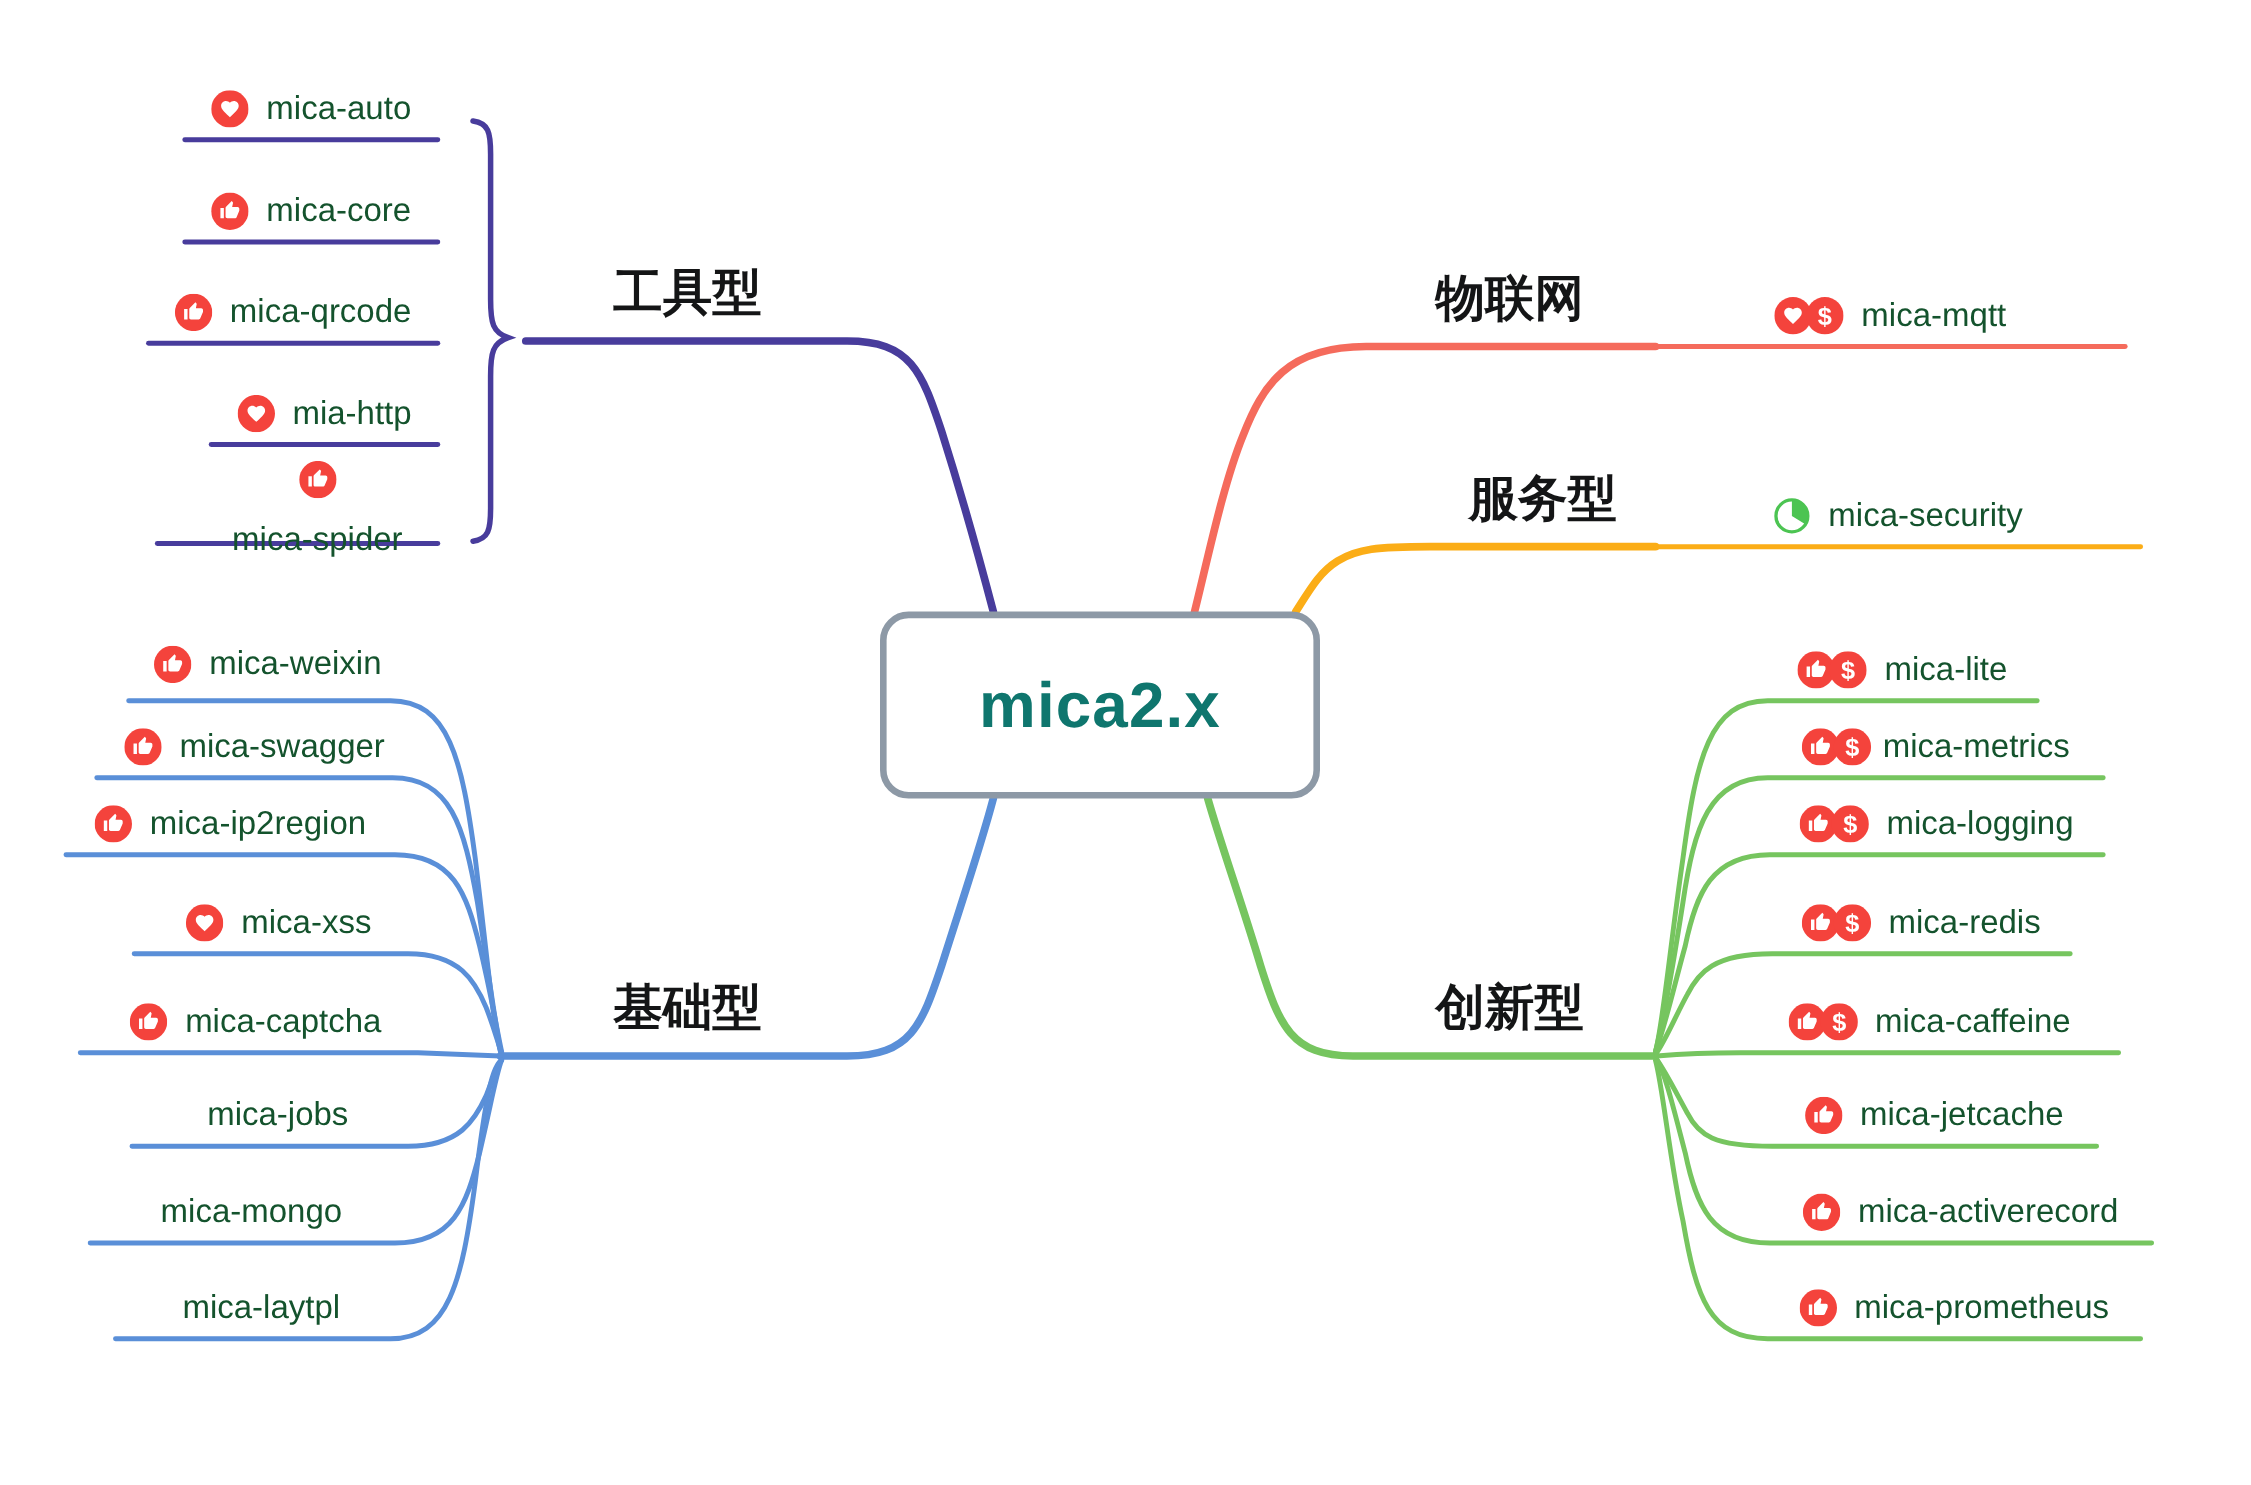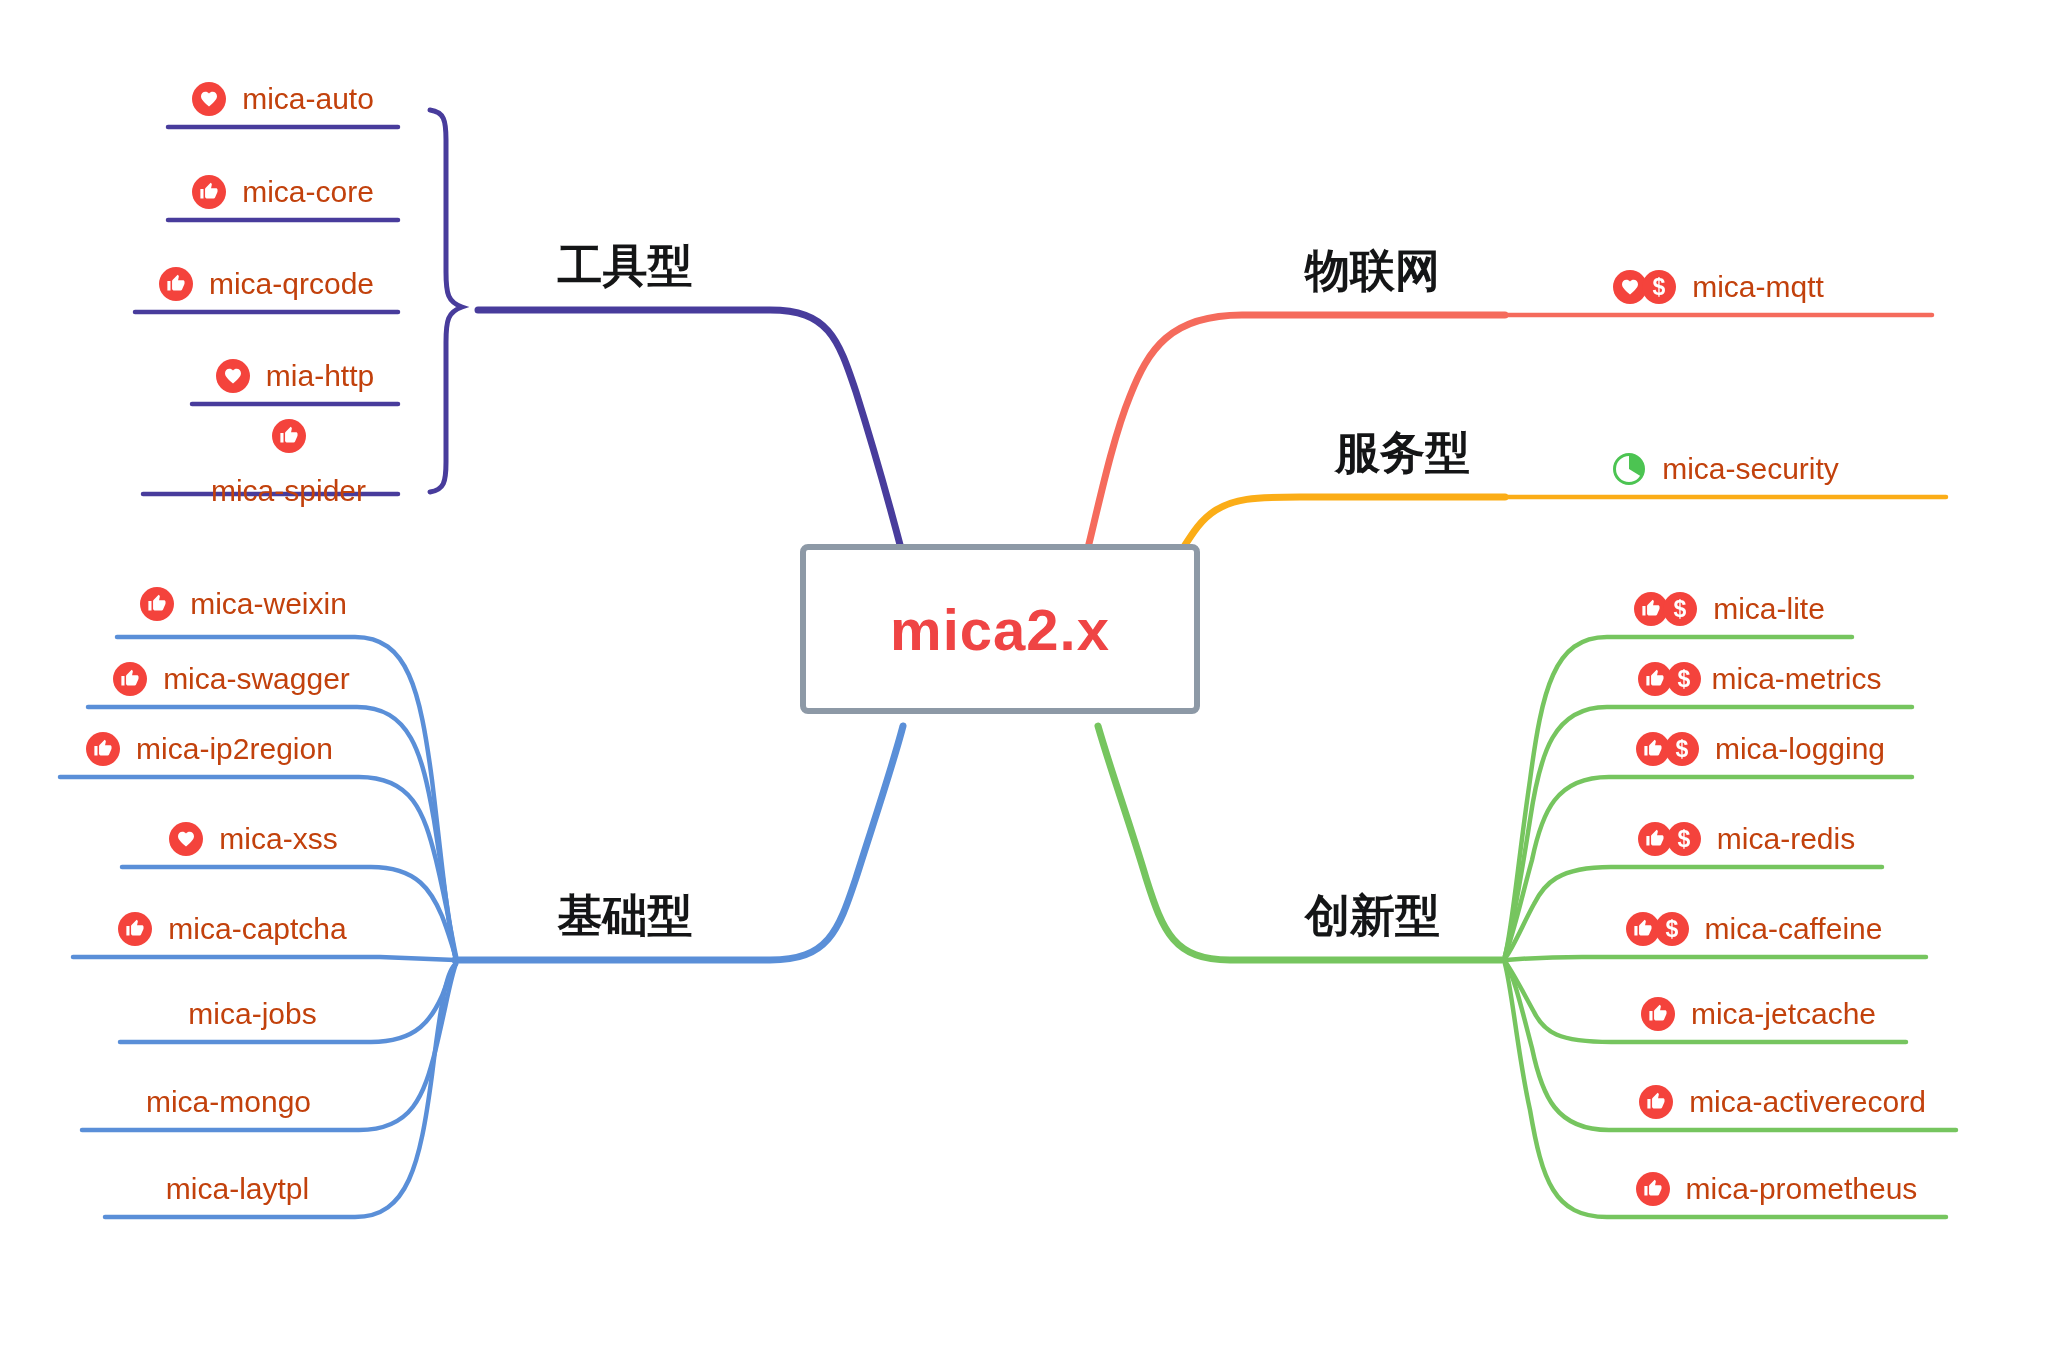--- a/index.html
+++ b/index.html
@@ -3,35 +3,35 @@
 <meta charset="utf-8">
 <style>
   html,body{margin:0;padding:0;background:#ffffff;}
   .stage{
     position:relative;width:2046px;height:1350px;background:#ffffff;overflow:hidden;
     font-family:"Liberation Sans","DejaVu Sans",sans-serif;
   }
   .wires{position:absolute;left:0;top:0;width:2046px;height:1350px;}
   .node-row{
     position:absolute;display:flex;align-items:center;justify-content:center;
-    gap:16px;height:44px;font-size:30px;color:#c2410c;white-space:nowrap;line-height:44px;
+    gap:16px;height:44px;font-size:30px;color:#14532d;white-space:nowrap;line-height:44px;
   }
   .node-label{display:block;}
   .icons{display:flex;align-items:center;}
   .icons .icon + .icon{margin-left:-5px;}
   .icon{width:34px;height:34px;flex:0 0 auto;display:block;}
   .branch-label{
     position:absolute;display:flex;align-items:center;justify-content:center;
     height:48px;font-size:45px;font-weight:600;color:#141516;white-space:nowrap;
   }
   .root-node{
-    position:absolute;left:800px;top:544px;width:400px;height:170px;box-sizing:border-box;
-    background:#ffffff;border:6px solid #8D99A6;border-radius:8px;
+    position:absolute;left:800px;top:556px;width:400px;height:170px;box-sizing:border-box;
+    background:#ffffff;border:6px solid #8D99A6;border-radius:26px;
     display:flex;align-items:center;justify-content:center;
-    font-size:58px;font-weight:700;color:#ef4444;letter-spacing:1px;
+    font-size:58px;font-weight:700;color:#0f766e;letter-spacing:1px;
   }
   .defs-holder{position:absolute;width:0;height:0;overflow:hidden;}
 </style>
 </head>
 <body>
 
 <svg class="defs-holder" aria-hidden="true">
   <defs>
     <symbol id="i-thumb" viewBox="0 0 34 34">
       <circle cx="17" cy="17" r="17" fill="#F4433C"></circle>

